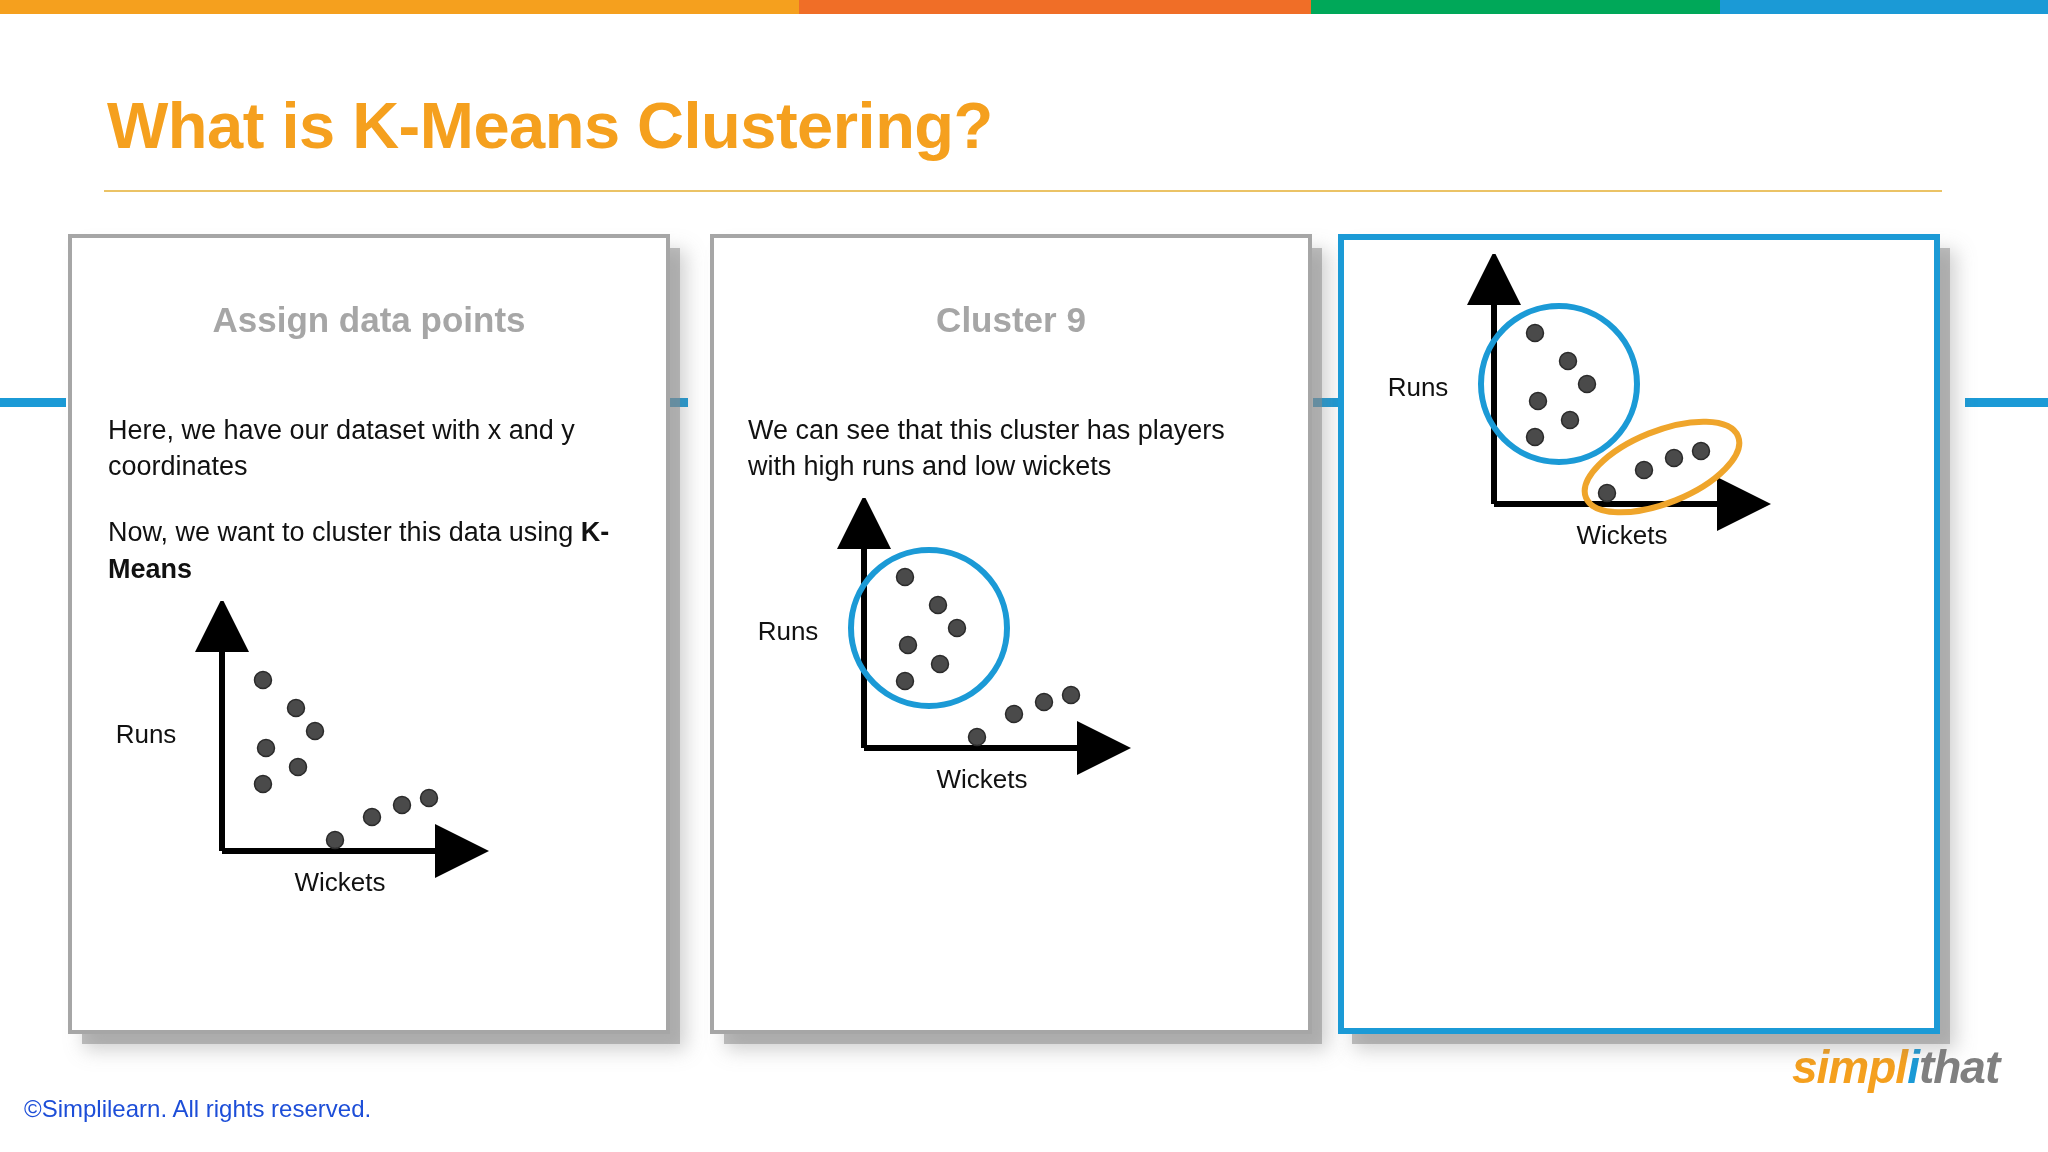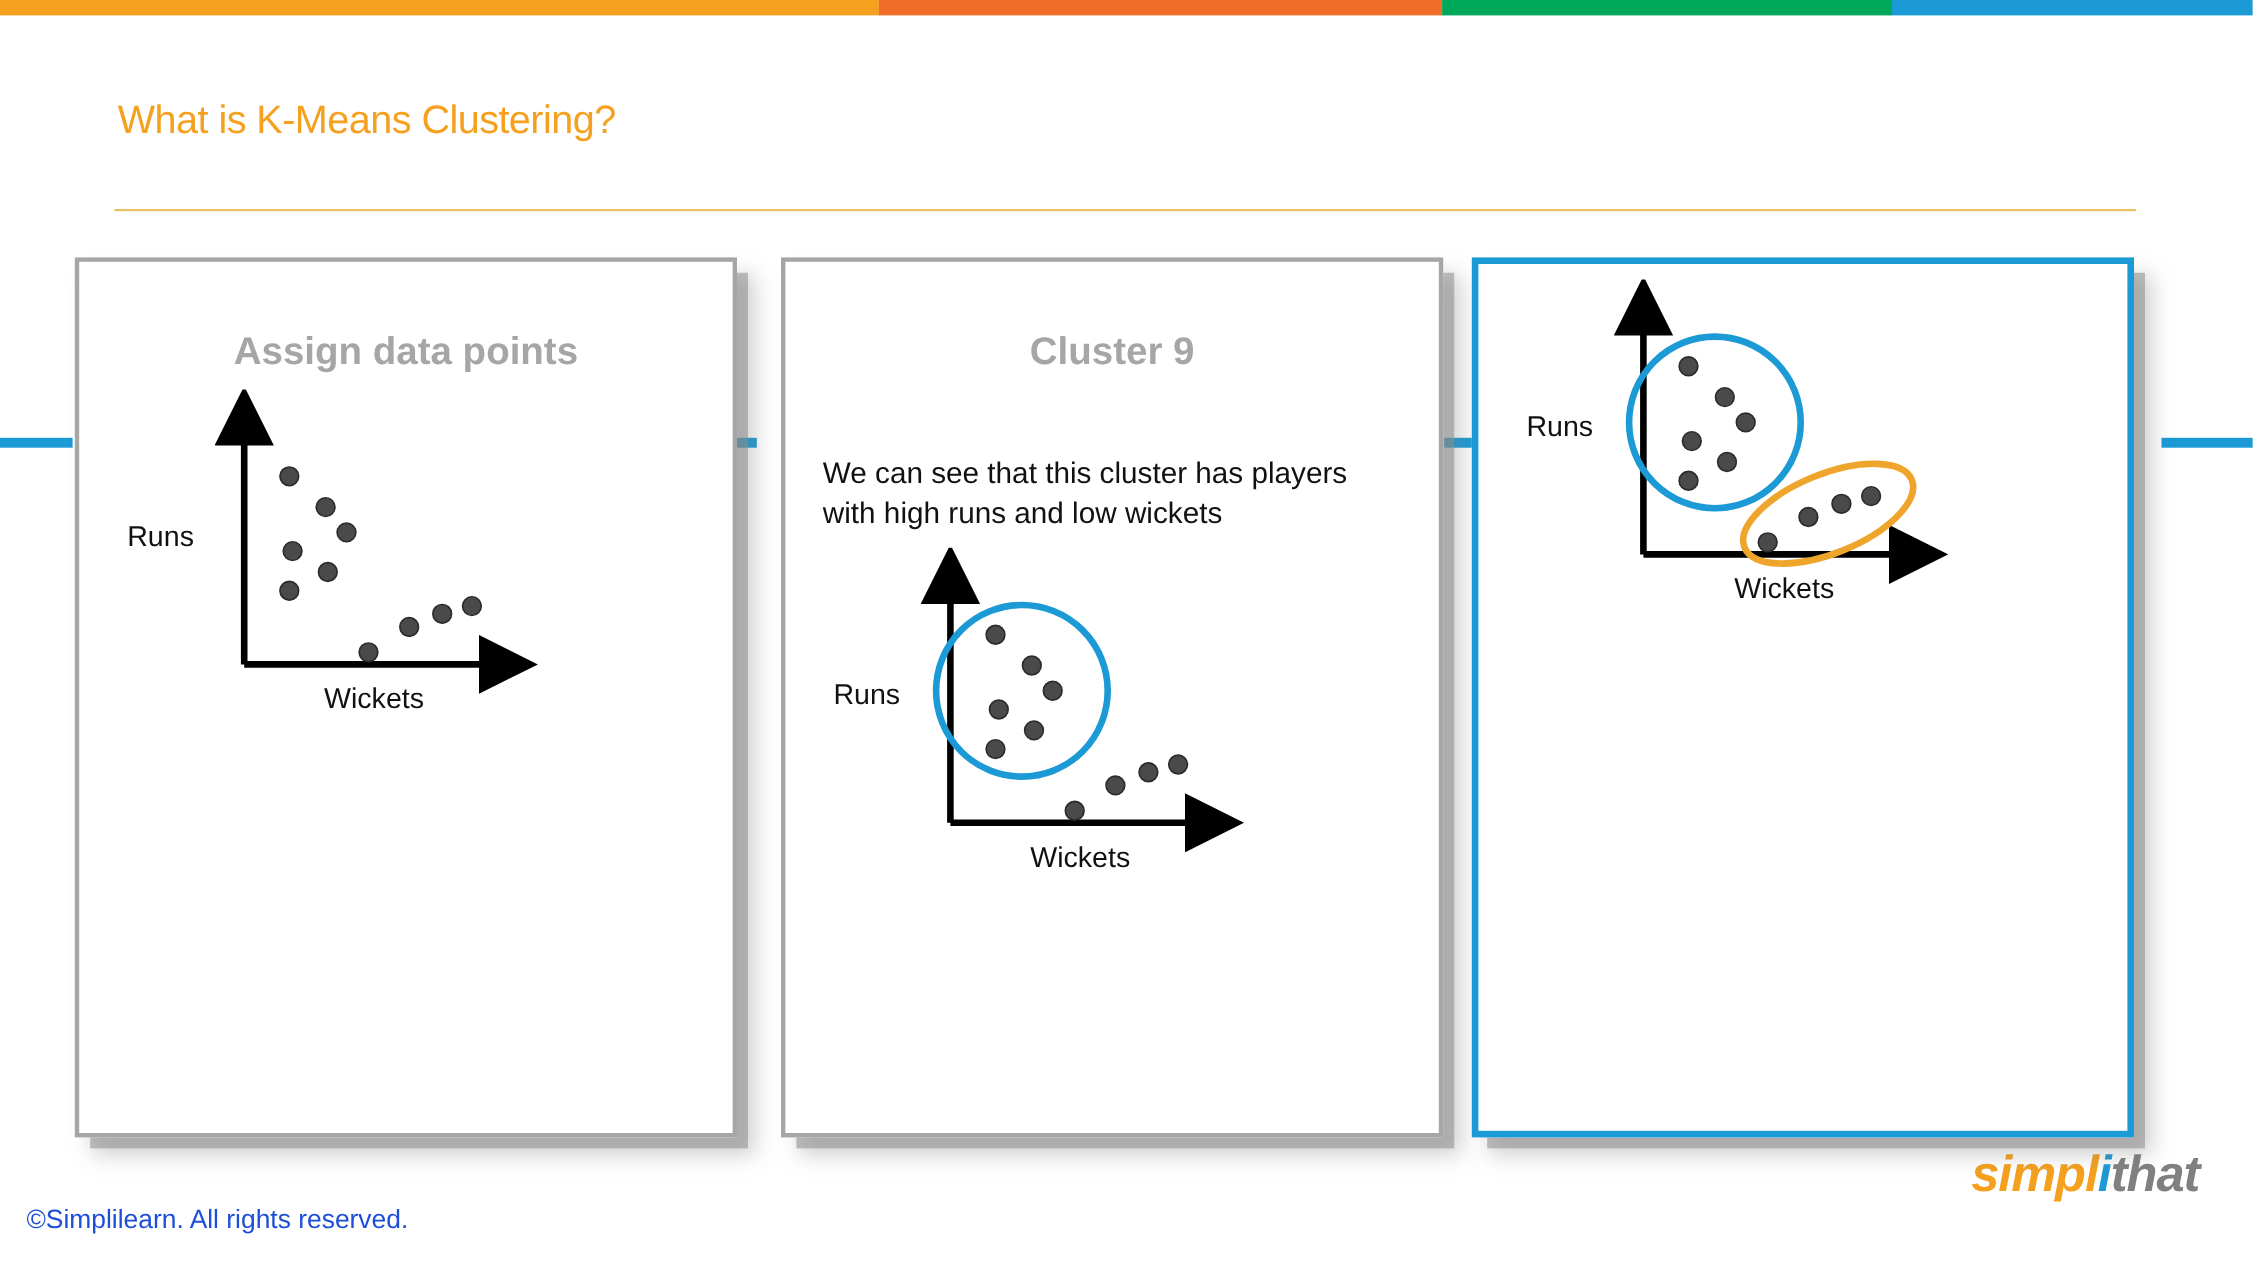--- a/index.html
+++ b/index.html
@@ -7,21 +7,21 @@
     width:2048px;height:1152px;background:#ffffff;
     font-family:"Liberation Sans","DejaVu Sans",sans-serif;
     overflow:hidden;position:relative;
   }
   
   #topbar{position:absolute;left:0;top:0;width:2048px;height:14px;display:flex;}
   #topbar .seg{height:14px;}
   
   #slide-title{
     position:absolute;left:107px;top:88px;
-    font-size:36px;font-weight:normal;color:#F5A01E;letter-spacing:-0.5px;
+    font-size:65px;font-weight:bold;color:#F5A01E;letter-spacing:-0.5px;
     white-space:nowrap;
   }
   #title-rule{
     position:absolute;left:104px;top:190px;width:1838px;height:2px;
     background:#E8B84B;opacity:.85;
   }
   
   .blue-line{
     position:absolute;top:398px;height:9px;background:#1B9AD6;z-index:1;
   }
@@ -95,20 +95,24 @@
 <div id="slide-title">What is K-Means Clustering?</div>
 <div id="title-rule"></div>
 
 <div class="blue-line" id="blue-line-left"></div>
 <div class="blue-line" id="blue-line-mid1"></div>
 <div class="blue-line" id="blue-line-mid2"></div>
 <div class="blue-line" id="blue-line-right"></div>
 
 <div class="card gray" id="card-1">
   <div class="card-header muted">Assign data points</div>
+  <div class="card-body">
+    <p>Here, we have our dataset with x and y coordinates</p>
+    <p><span>Now, we want to cluster this data using </span><b>K-Means</b></p>
+  </div>
   <div class="plot">
     <svg width="602" height="300" viewBox="0 0 602 300">
       <defs>
         <marker id="ah1" markerWidth="9" markerHeight="9" refX="4.5" refY="4.5" orient="auto">
           <path d="M0,0 L9,4.5 L0,9 z" fill="#000"></path>
         </marker>
       </defs>
       <line x1="150" y1="250" x2="150" y2="24" stroke="#000" stroke-width="6" marker-end="url(#ah1)"></line>
       <line x1="150" y1="250" x2="390" y2="250" stroke="#000" stroke-width="6" marker-end="url(#ah1)"></line>
       <text class="axis-label" x="74" y="142" text-anchor="middle">Runs</text>

